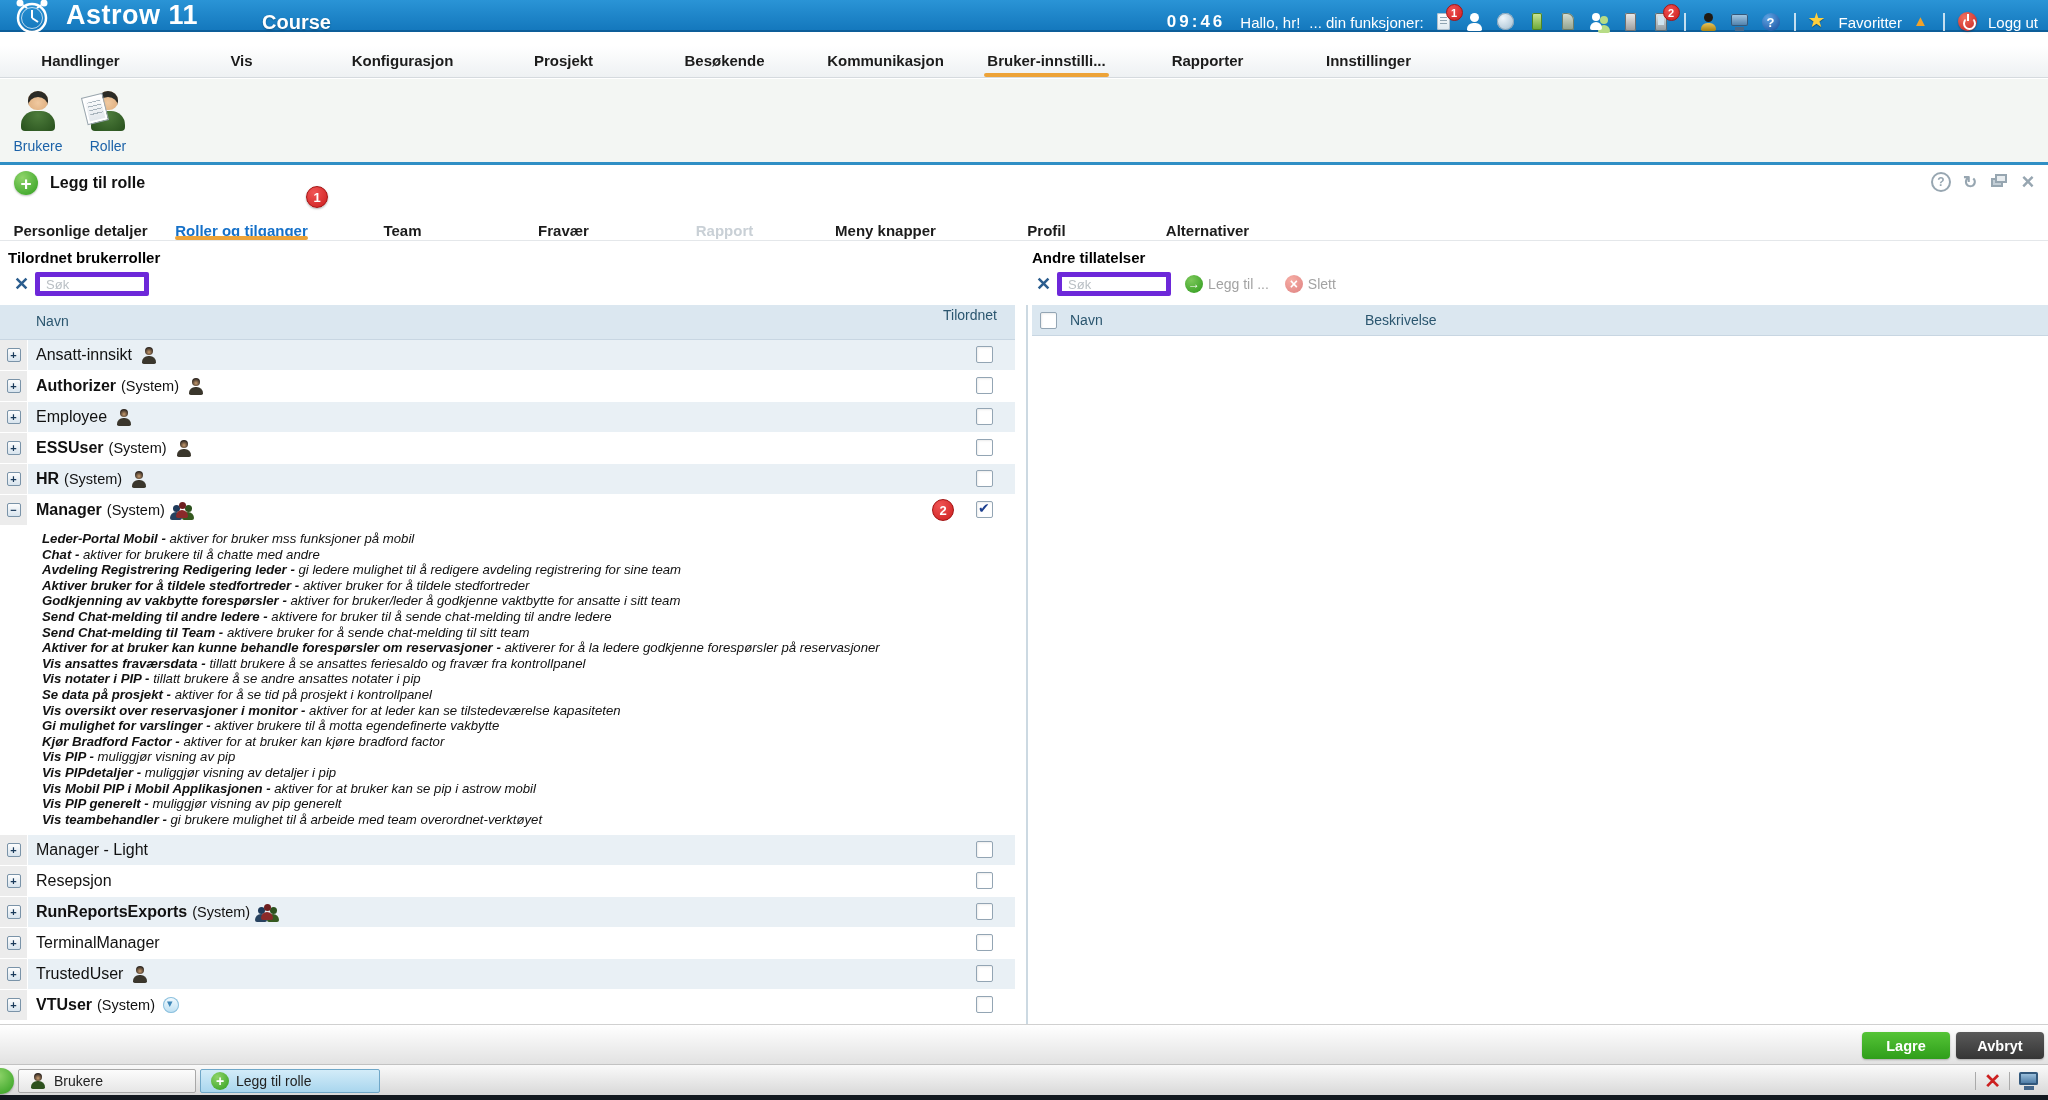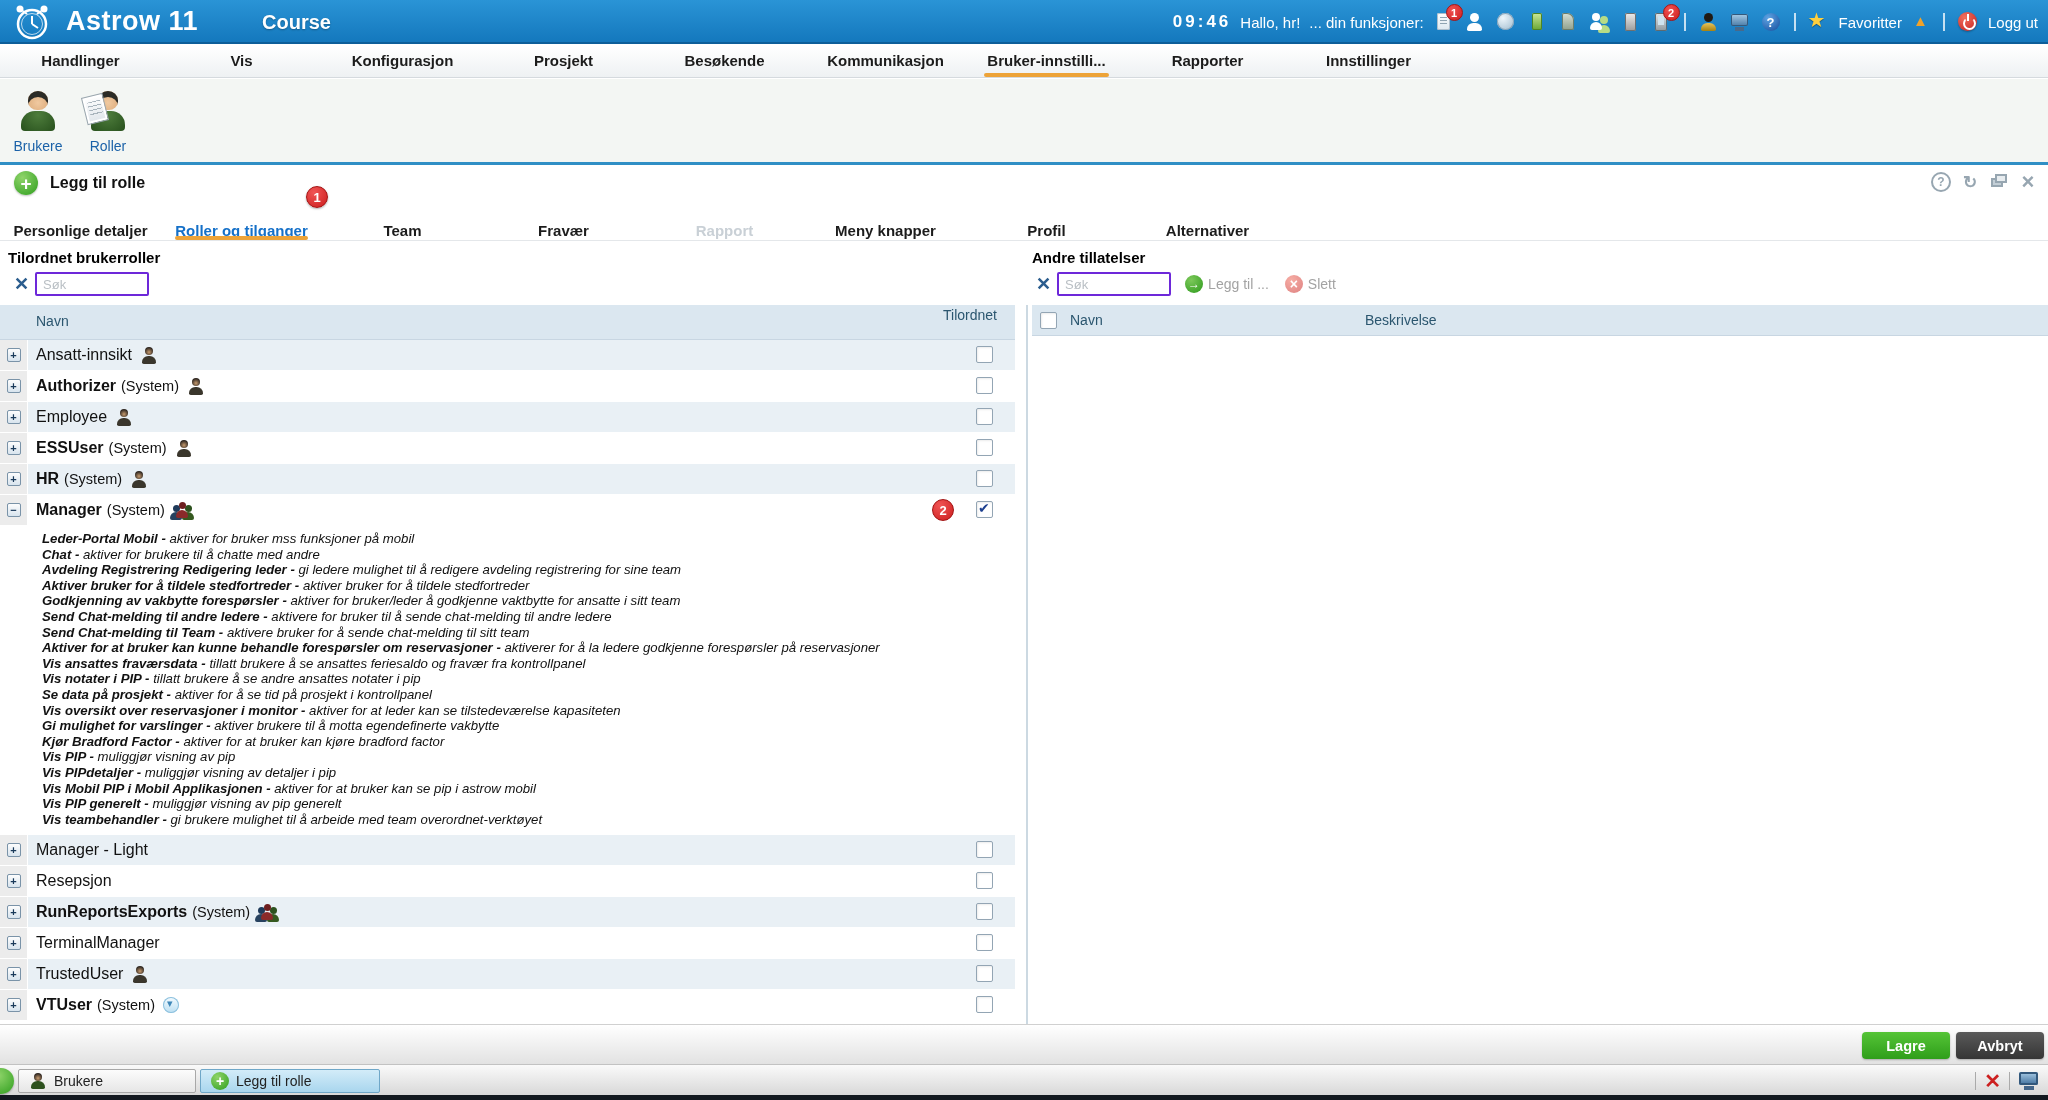--- a/index.html
+++ b/index.html
@@ -1,28 +1,28 @@
 <!DOCTYPE html>
 <html><head>
 <meta charset="utf-8">
 <style>
   html,body{margin:0;padding:0;background:#888;}
   *{box-sizing:border-box;}
   #app{position:relative;width:2048px;height:1100px;background:#fff;overflow:hidden;
        font-family:"Liberation Sans", sans-serif;color:#1a1a1a;}
 
   
-  .topbar{position:absolute;left:0;top:0;width:2048px;height:44px;
+  .topbar{position:absolute;left:0;top:0;width:2048px;height:32px;
     background:linear-gradient(#2a94d6,#1478bd);border-bottom:2px solid #0d5e99;
     display:flex;align-items:center;color:#fff;}
   .brand{display:flex;align-items:center;gap:10px;padding-left:10px;}
   .brand-name{font-size:27px;font-weight:bold;letter-spacing:.5px;}
   .env-label{position:absolute;left:262px;top:11px;font-size:20px;font-weight:bold;text-shadow:0 1px 2px rgba(0,0,0,.3);}
   .top-right{position:absolute;right:10px;top:0;height:44px;display:flex;align-items:center;gap:9px;}
-  .clock-time{font-size:17px;font-weight:bold;letter-spacing:3px;}
+  .clock-time{font-size:17px;font-weight:bold;letter-spacing:3px;margin-right:6px;}
   .top-text{font-size:15px;}
   .tb-sep{width:2px;height:18px;background:rgba(255,255,255,.75);margin:0 3px;}
 
   .sico{position:relative;width:22px;height:22px;flex:0 0 auto;}
   .sico::before,.sico::after{content:"";position:absolute;}
   .badge{position:absolute;top:-7px;right:-8px;min-width:17px;height:17px;border-radius:9px;
     background:radial-gradient(circle at 35% 30%,#f05050,#cc1f1f);color:#fff;font-size:11px;font-weight:bold;
     display:flex;align-items:center;justify-content:center;border:1px solid #a81414;z-index:3;padding:0 2px;}
   .approvals-icon::before{left:4px;top:2px;width:13px;height:17px;border-radius:2px;
     background:linear-gradient(#fefefe,#dde8ef);box-shadow:inset 0 0 0 1px #aebecb;}
@@ -123,21 +123,21 @@
   .tab.disabled{color:#c9d0d6;}
   .tab-badge{position:absolute;left:306px;top:186px;width:22px;height:22px;border-radius:50%;
     background:radial-gradient(circle at 35% 28%,#f05555,#cc1d1d);color:#fff;font-size:13px;font-weight:bold;
     display:flex;align-items:center;justify-content:center;border:1px solid #a31212;z-index:5;
     box-shadow:0 1px 2px rgba(0,0,0,.3);}
 
   
   .sec-title{position:absolute;font-size:15px;font-weight:bold;color:#000;}
   .search-row{position:absolute;display:flex;align-items:center;gap:6px;}
   .clear-x{font-size:18px;font-weight:bold;color:#2b5d8e;cursor:pointer;line-height:1;}
-  .search-input{width:114px;height:24px;border:2px solid #6d28d9;border-radius:2px;padding:2px 6px;
+  .search-input{width:114px;height:24px;border:5px solid #6d28d9;border-radius:2px;padding:2px 6px;
     font-size:13px;font-family:"Liberation Sans",sans-serif;color:#444;}
   .search-input::placeholder{color:#b9bfc4;}
   .mini-btn{display:flex;align-items:center;gap:5px;font-size:14px;color:#a3a3a3;cursor:pointer;}
   .addlink-icon{width:18px;height:18px;border-radius:50%;position:relative;
     background:radial-gradient(circle at 35% 28%,#7cc85a,#2d9a1c);}
   .addlink-icon::before{content:"\2192";position:absolute;inset:0;color:#fff;font-size:12px;font-weight:bold;
     display:flex;align-items:center;justify-content:center;}
   .delete-icon{width:18px;height:18px;border-radius:50%;position:relative;opacity:.55;
     background:radial-gradient(circle at 35% 28%,#f06a5a,#c41d1d);}
   .delete-icon::before{content:"\00D7";position:absolute;inset:0;color:#fff;font-size:14px;font-weight:bold;

